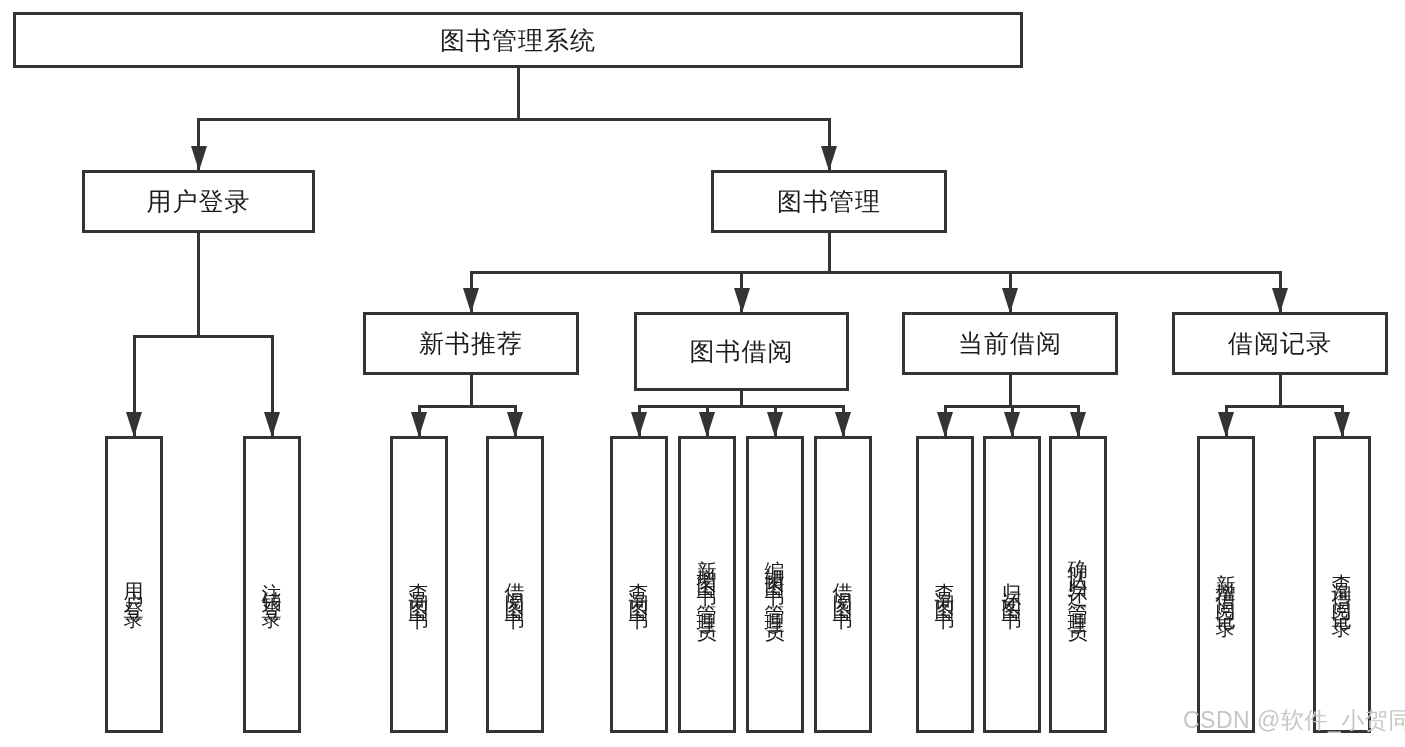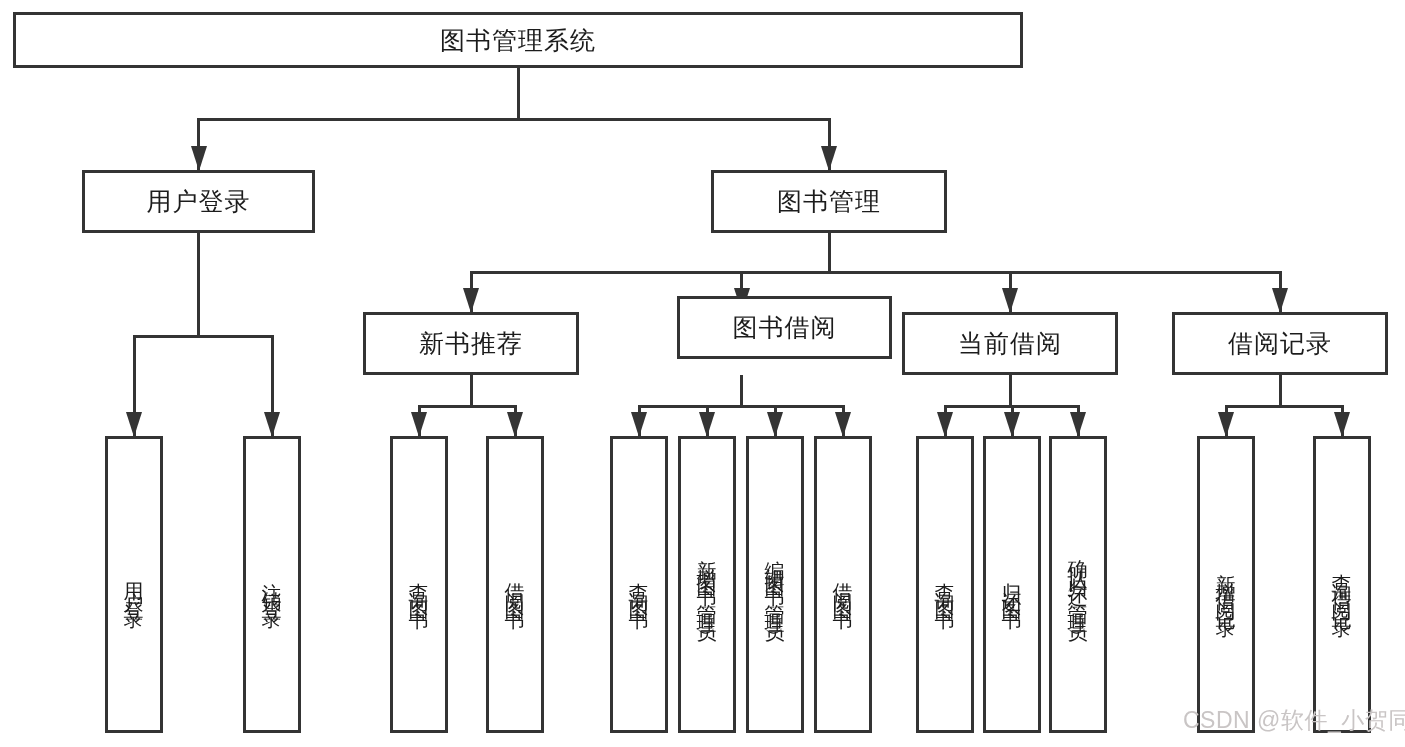--- a/index.html
+++ b/index.html
@@ -73,21 +73,21 @@
     </div>
     <div class="node h" style="left: 82px; top: 170px; width: 233px; height: 63px; border-color: rgb(52, 52, 52); color: rgb(28, 28, 28); background: rgb(255, 255, 255);">
       <span class="label">用户登录</span>
     </div>
     <div class="node h" style="left: 363px; top: 312px; width: 216px; height: 63px; border-color: rgb(52, 52, 52); color: rgb(28, 28, 28); background: rgb(255, 255, 255);">
       <span class="label">新书推荐</span>
     </div>
     <div class="node h" style="left: 711px; top: 170px; width: 236px; height: 63px; border-color: rgb(52, 52, 52); color: rgb(28, 28, 28); background: rgb(255, 255, 255);">
       <span class="label">图书管理</span>
     </div>
-    <div class="node h" style="left: 634px; top: 296px; width: 215px; height: 63px; border-color: rgb(52, 52, 52); color: rgb(28, 28, 28); background: rgb(255, 255, 255); margin-left: 43px;">
+    <div class="node h" style="left: 634px; top: 312px; width: 215px; height: 79px; border-color: rgb(52, 52, 52); color: rgb(28, 28, 28); background: rgb(255, 255, 255);">
       <span class="label">图书借阅</span>
     </div>
     <div class="node h" style="left: 902px; top: 312px; width: 216px; height: 63px; border-color: rgb(52, 52, 52); color: rgb(28, 28, 28); background: rgb(255, 255, 255);">
       <span class="label">当前借阅</span>
     </div>
     <div class="node h" style="left: 1172px; top: 312px; width: 216px; height: 63px; border-color: rgb(52, 52, 52); color: rgb(28, 28, 28); background: rgb(255, 255, 255);">
       <span class="label">借阅记录</span>
     </div>
     <div class="node v" style="left: 105px; top: 436px; width: 58px; height: 297px; border-color: rgb(52, 52, 52); color: rgb(28, 28, 28); background: rgb(255, 255, 255);">
       <span class="label">用户登录</span>

